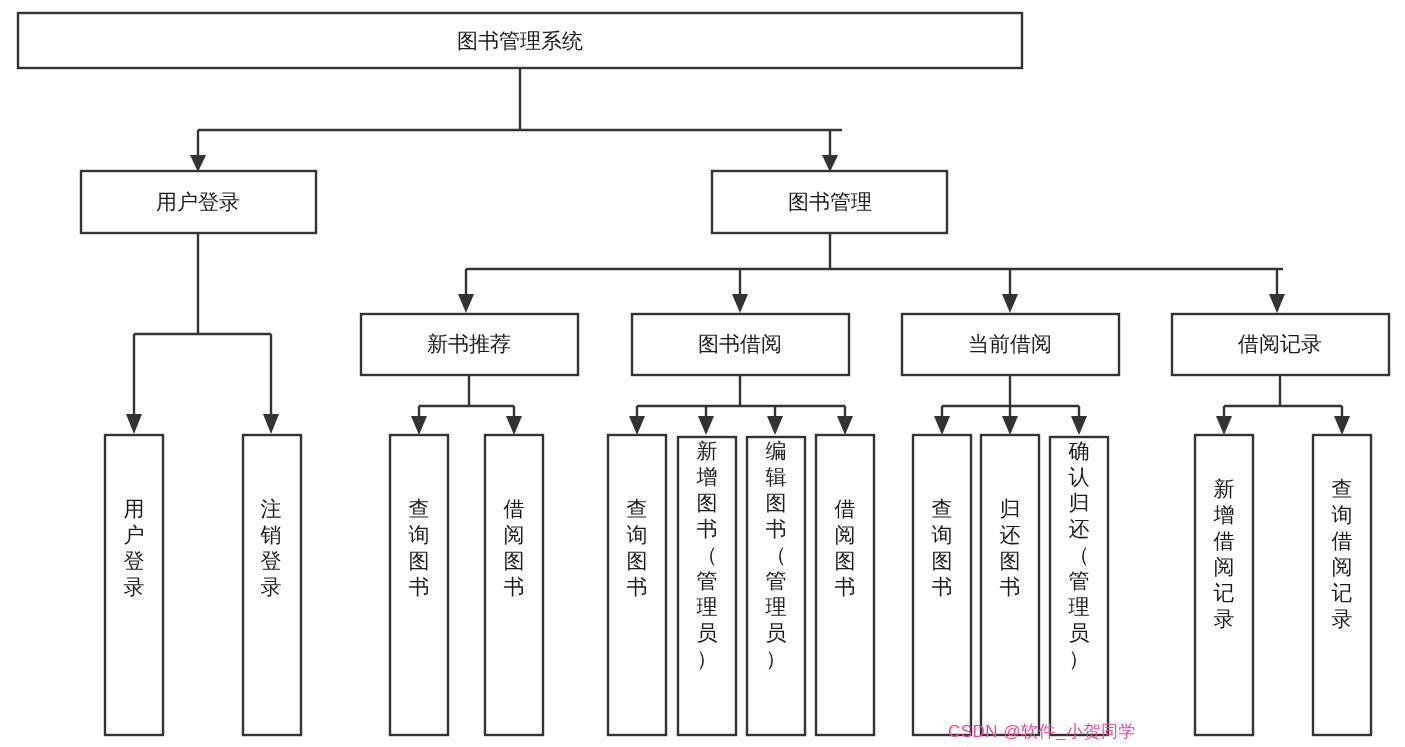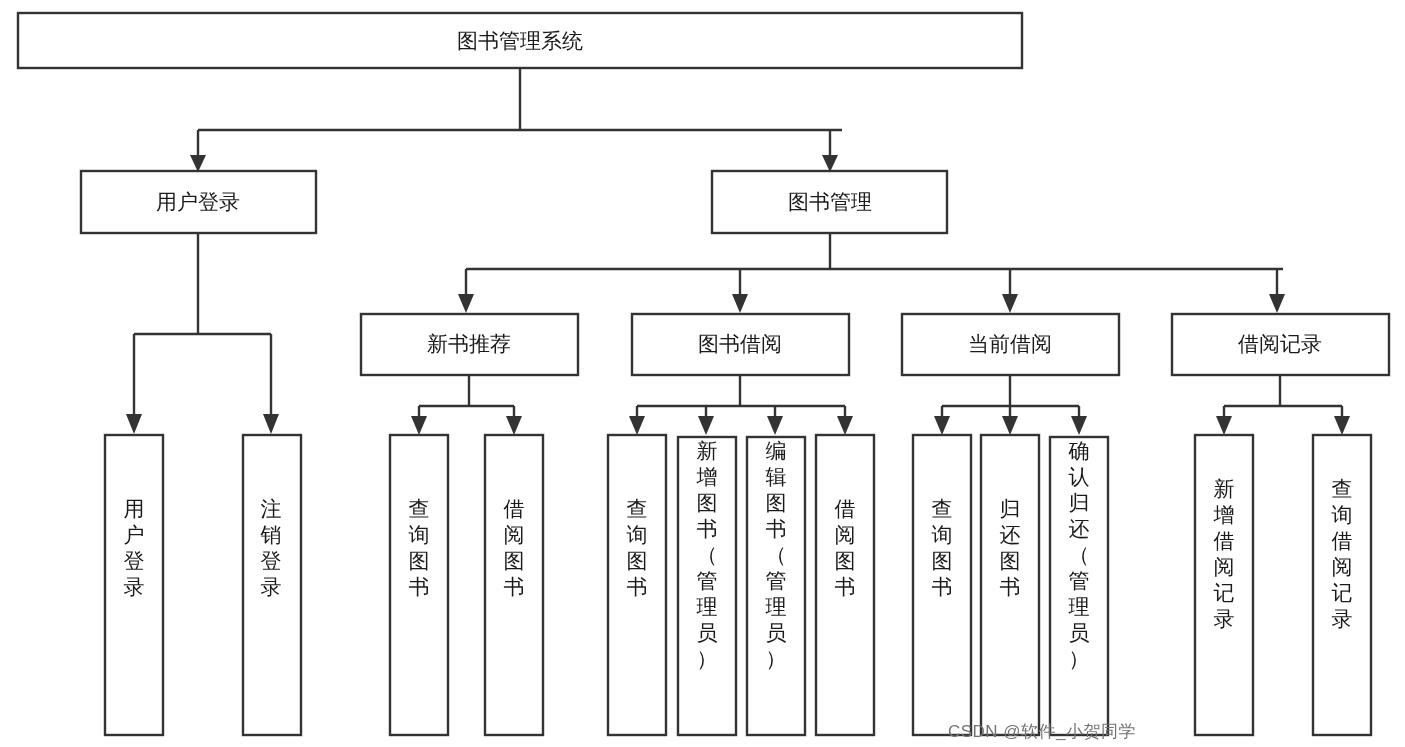--- a/index.html
+++ b/index.html
@@ -53,21 +53,21 @@
   .arrow-head {
     fill: #333333;
     stroke: none;
   }
   .watermark {
     position: absolute;
     right: 8px;
     bottom: 4px;
     font-family: "Liberation Sans", "DejaVu Sans", sans-serif;
     font-size: 17px;
-    color: #737373;
+    color: #ec4899;
     white-space: nowrap;
     letter-spacing: 0.5px;
   }
 </style>
 </head>
 <body>
 
 <div id="diagram-root">
 
   <svg class="diagram-canvas" viewBox="0 0 1405 747" xmlns="http://www.w3.org/2000/svg">

